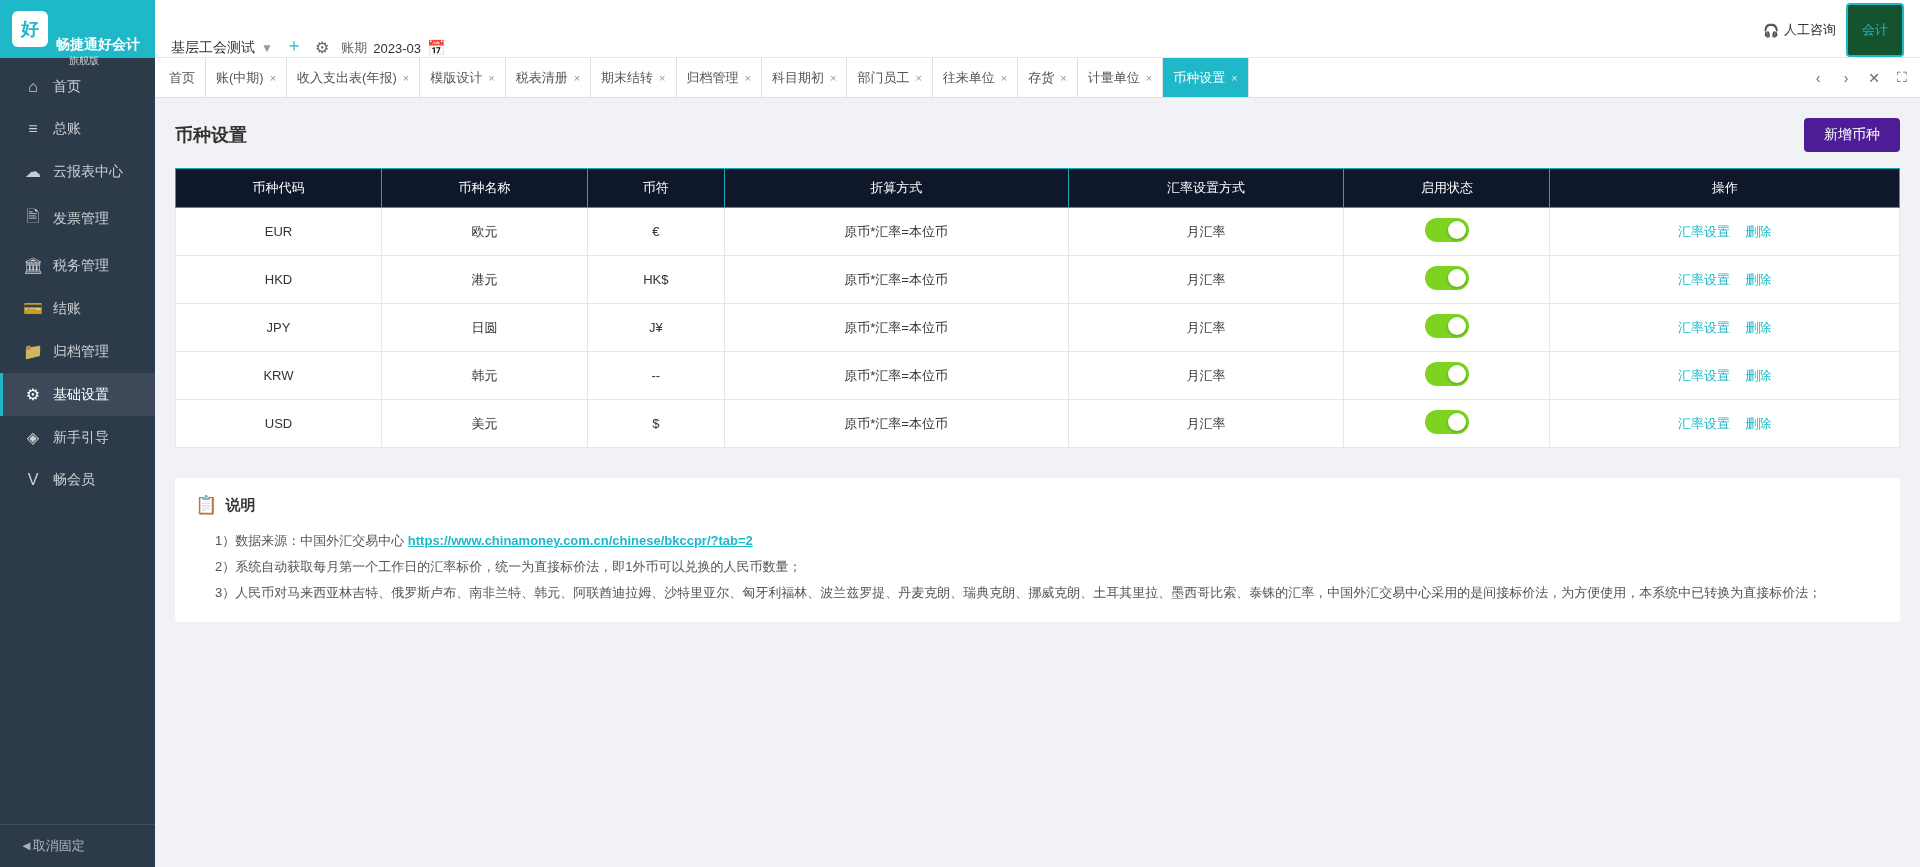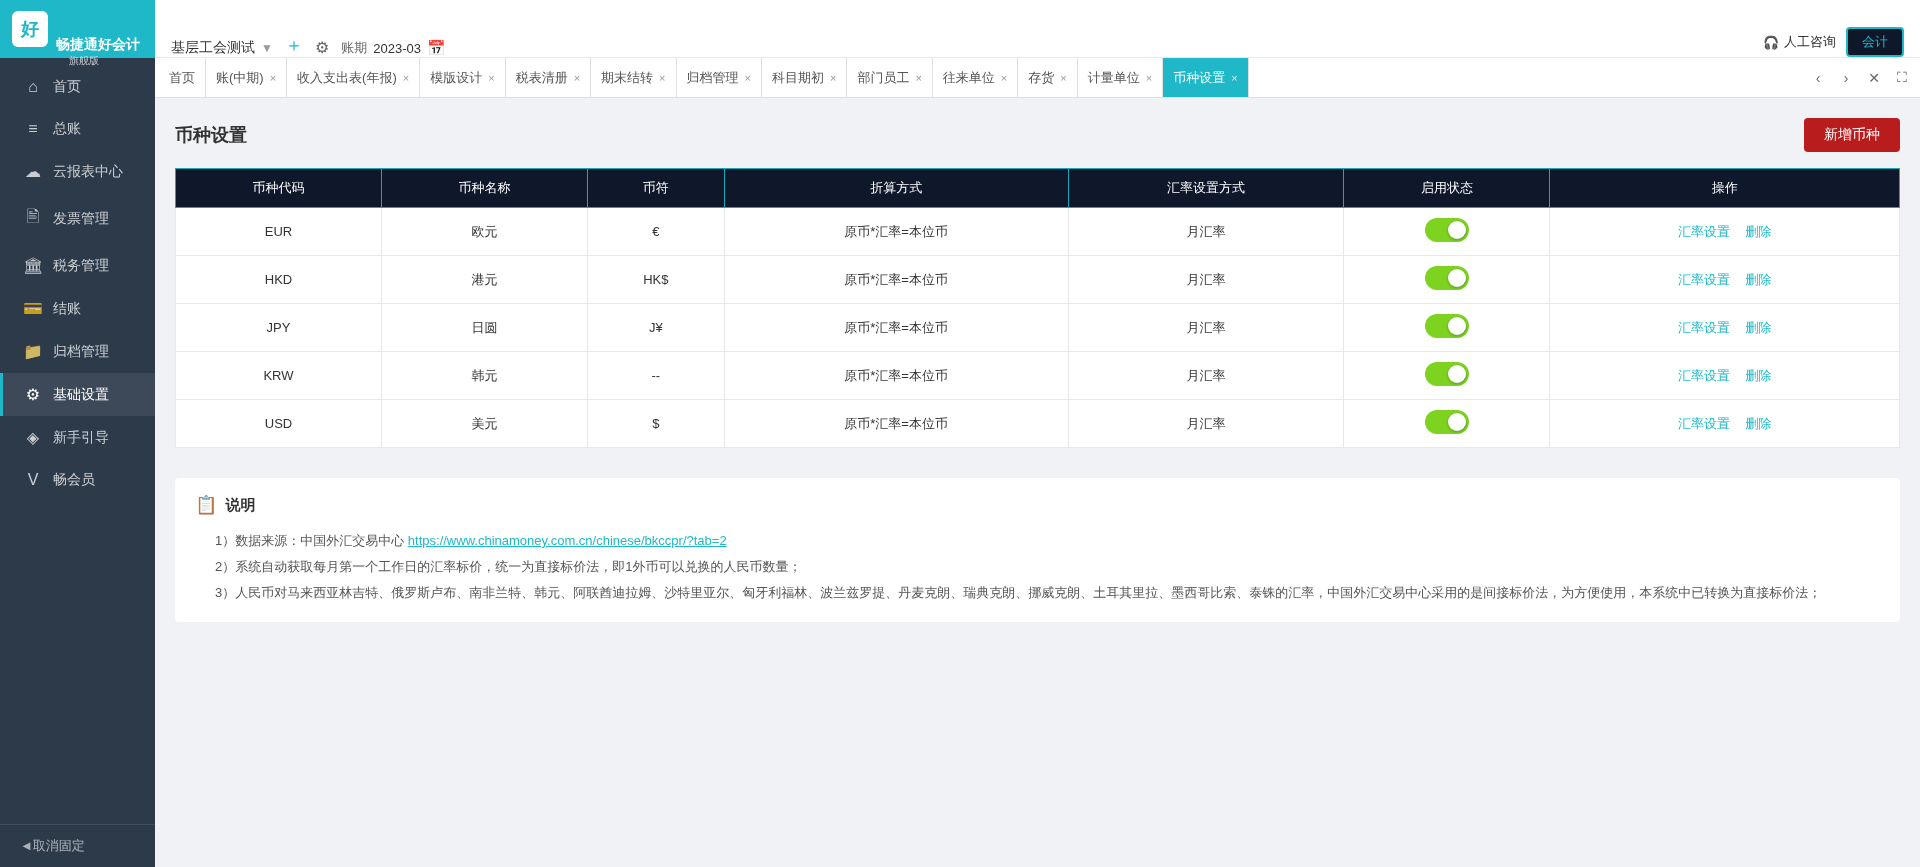--- a/index.html
+++ b/index.html
@@ -82,22 +82,22 @@
     .topbar-settings { color: #666; font-size: 16px; cursor: pointer; }
     .topbar-period { display: flex; align-items: center; gap: 6px; font-size: 13px; color: #333; }
     .topbar-period-label { color: #666; }
     .topbar-period-cal { color: #1eb8c8; font-size: 15px; cursor: pointer; }
     .topbar-right { margin-left: auto; display: flex; align-items: center; gap: 10px; }
     .topbar-service { display: flex; align-items: center; gap: 4px; font-size: 13px; color: #333; cursor: pointer; }
     .topbar-service-icon { color: #1eb8c8; }
     .topbar-account-btn {
       border: 2px solid #1eb8c8;
       color: #1eb8c8;
-      background: #0f172a;
-      padding: 4px 14px;
+      background: #14532d;
+      padding: 16px 14px;
       border-radius: 4px;
       font-size: 13px;
       cursor: pointer;
     }
 
     
     .tabbar {
       background: #fff;
       border-bottom: 1px solid #e0e0e0;
       display: flex;
@@ -135,21 +135,21 @@
       background: #f0f2f5;
     }
     .page-header {
       display: flex; align-items: center; justify-content: space-between;
       margin-bottom: 16px;
     }
     .page-title {
       font-size: 18px; font-weight: bold; color: #333;
     }
     .btn-new {
-      background: #b91c1c;
+      background: #4c1d95;
       color: #fff;
       border: none;
       padding: 8px 20px;
       border-radius: 4px;
       font-size: 14px;
       cursor: pointer;
     }
 
     
     .data-table { width: 100%; border-collapse: collapse; background: #fff; }
@@ -206,21 +206,21 @@
       display: flex; align-items: center; gap: 8px;
       font-size: 15px; font-weight: bold; color: #333;
       margin-bottom: 12px;
     }
     .note-icon { color: #1eb8c8; font-size: 18px; }
     .note-list { padding-left: 0; list-style: none; }
     .note-list li {
       font-size: 13px; color: #555;
       line-height: 2; padding-left: 20px;
     }
-    .note-link { color: #1eb8c8; text-decoration: underline; }
+    .note-link { color: #1eb8c8; text-decoration: underline; font-weight: bold; }
   </style>
 </head>
 <body>
 
 <div class="sidebar">
   <div class="sidebar-logo">
     <div class="sidebar-logo-icon">好</div>
     <div>
       <div class="sidebar-logo-text">畅捷通好会计</div>
       <div class="sidebar-logo-sub">旗舰版</div>

